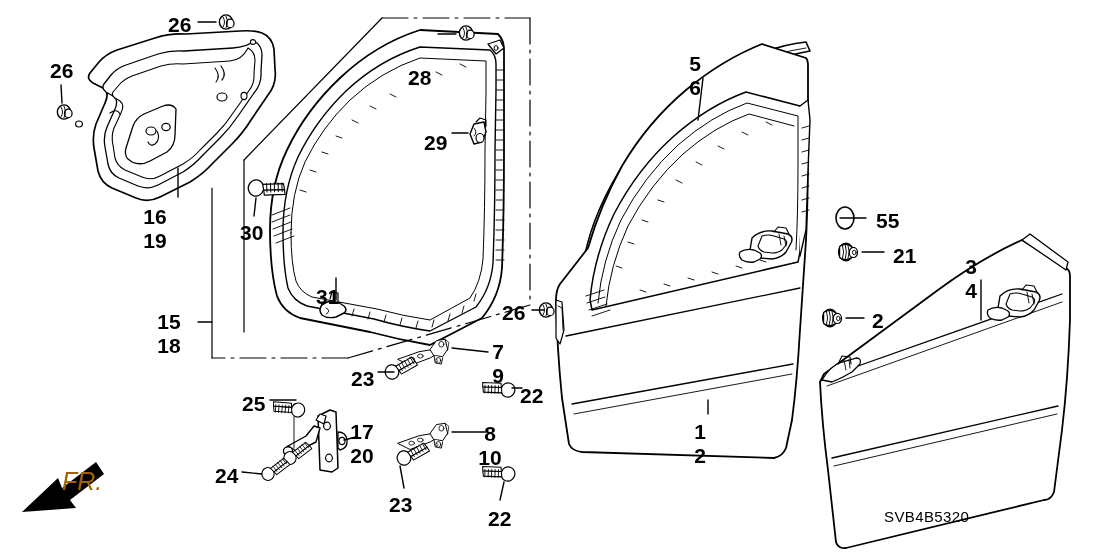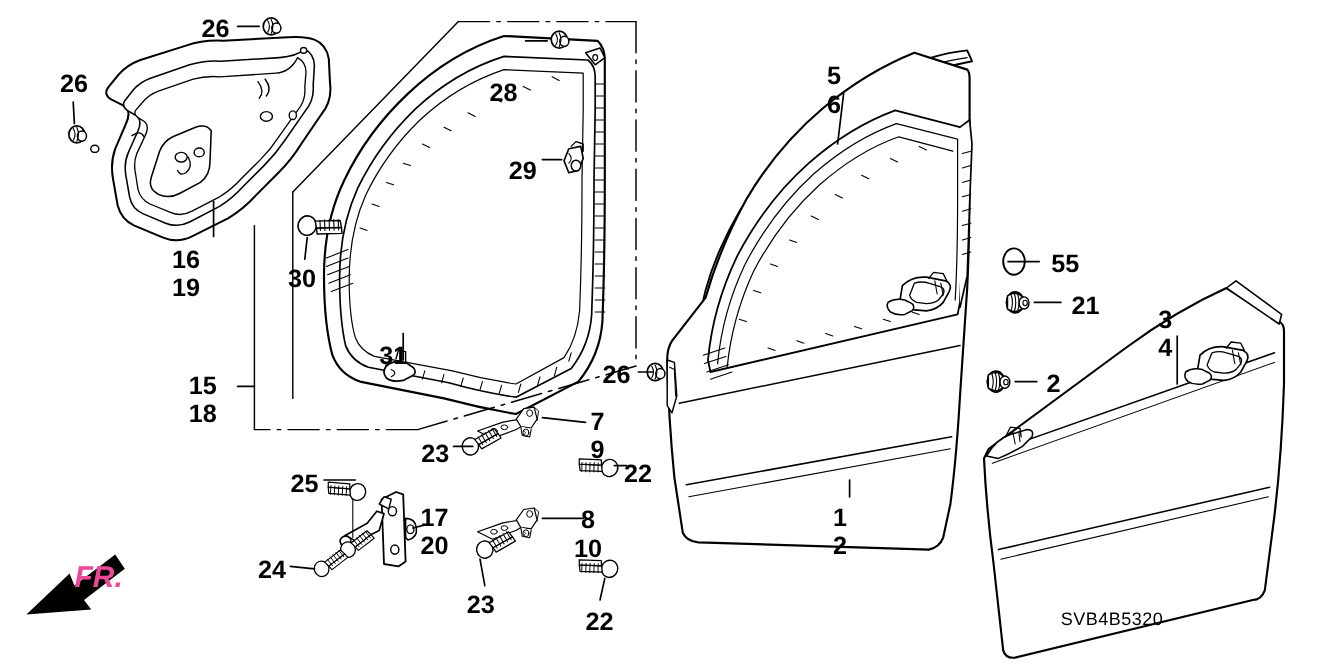--- a/index.html
+++ b/index.html
@@ -5,22 +5,22 @@
 <style>
   html,body{margin:0;padding:0;background:#ffffff;}
   body{font-family:"Liberation Sans",sans-serif;}
   #stage{position:relative;width:1108px;height:553px;background:#fff;overflow:hidden;}
   #art{position:absolute;left:0;top:0;width:1108px;height:553px;}
   .lbl{position:absolute;font-family:"Liberation Sans",sans-serif;font-weight:bold;
        font-size:21px;color:#000;line-height:1;white-space:nowrap;}
   .lbl.two{line-height:1.12;text-align:center;}
   .code{position:absolute;font-family:"Liberation Sans",sans-serif;font-size:15px;
         font-weight:normal;color:#000;letter-spacing:.4px;white-space:nowrap;text-align:right;}
-  .frtxt{position:absolute;font-family:"Liberation Sans",sans-serif;font-weight:bold;
-         font-style:italic;font-size:25px;color:#ec4899;white-space:nowrap;}
+  .frtxt{position:absolute;font-family:"Liberation Sans",sans-serif;font-weight:normal;
+         font-style:italic;font-size:25px;color:#a16207;white-space:nowrap;}
 </style>
 </head>
 <body>
 
 <div id="stage">
 
   <svg id="art" viewBox="0 0 1108 553" xmlns="http://www.w3.org/2000/svg">
     <defs>
       <g id="bolt-flange">
 

